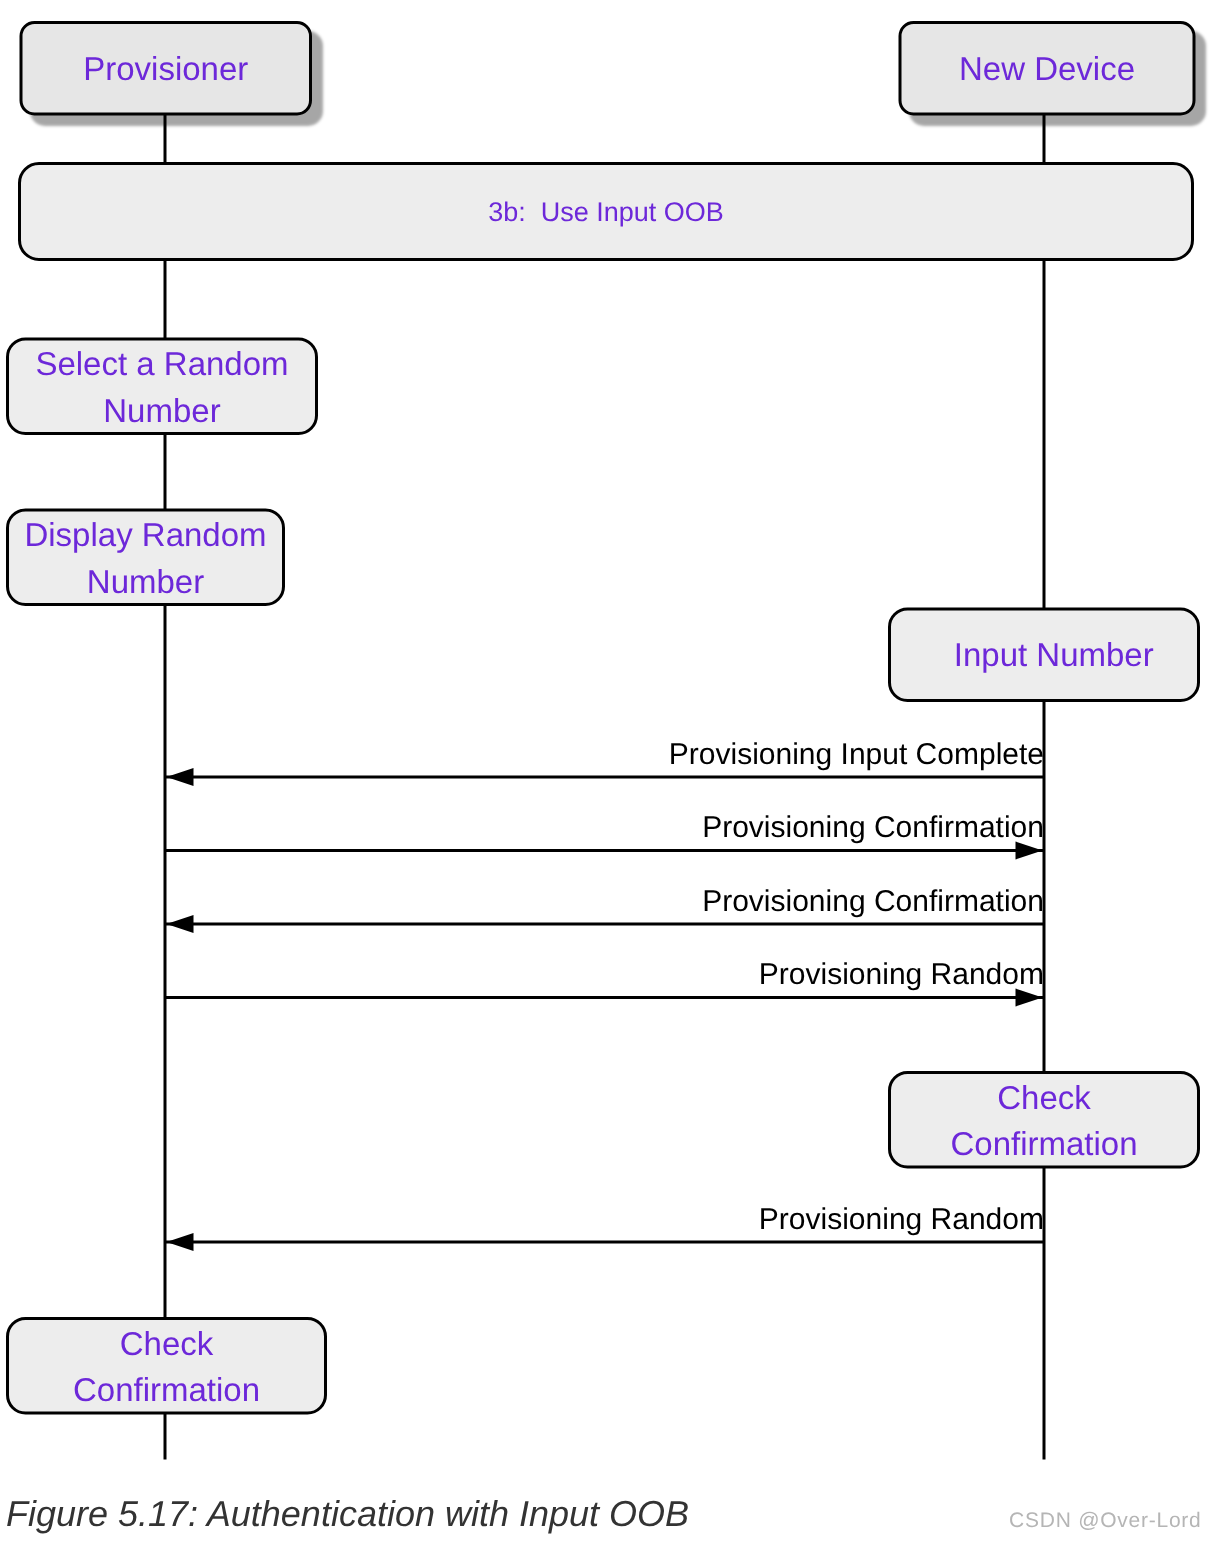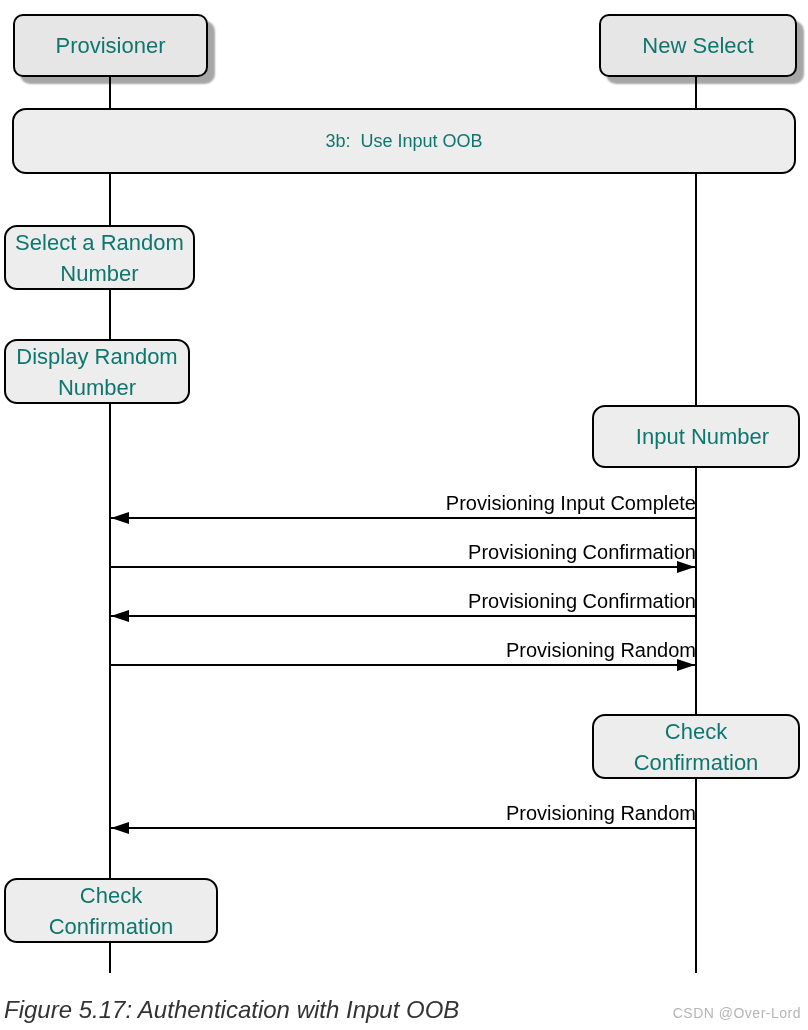--- a/index.html
+++ b/index.html
@@ -5,21 +5,21 @@
   html,body { margin:0; padding:0; background:#fff; }
   .canvas {
     position:relative; width:808px; height:1030px; background:#ffffff;
     font-family:"Liberation Sans", sans-serif; color:#000; overflow:hidden;
   }
   .lifeline { position:absolute; width:2px; background:#000; z-index:1; }
   .box {
     position:absolute; z-index:2; box-sizing:border-box;
     background:#ededed; border:2px solid #000;
     display:flex; align-items:center; justify-content:center;
-    text-align:center; color:#0f766e;
+    text-align:center; color:#6d28d9;
   }
   .actor {
     border-radius:10px; font-size:22px; background:#e6e6e6;
     box-shadow:7px 7px 2px rgba(0,0,0,0.35);
   }
   .banner { border-radius:14px; font-size:18px; }
   .banner span { white-space:pre; }
   .node  { border-radius:13px; font-size:22px; line-height:31px; white-space:pre-line; }
   .msg-label {
     position:absolute; left:110px; width:586px; z-index:1;
@@ -44,28 +44,28 @@
 
 <div class="canvas">
 
   <div class="lifeline" style="left:109px; top:76px; height:897px;"></div>
   <div class="lifeline" style="left:695px; top:76px; height:897px;"></div>
 
   <div class="box actor" style="left:13px; top:14px; width:195px; height:63px;">
     <span>Provisioner</span>
   </div>
   <div class="box actor" style="left:599px; top:14px; width:198px; height:63px;">
-    <span>New Select</span>
+    <span>New Device</span>
   </div>
 
   <div class="box banner" style="left:12px; top:108px; width:784px; height:66px;">
     <span>3b:  Use Input OOB</span>
   </div>
 
-  <div class="box node" style="left:4px; top:225px; width:191px; height:65px;">
+  <div class="box node" style="left:4px; top:225px; width:208px; height:65px;">
     <span>Select a Random
 Number</span>
   </div>
   <div class="box node" style="left:4px; top:339px; width:186px; height:65px;justify-content:center;">
     <span>Display Random
 Number</span>
   </div>
   <div class="box node" style="left:592px; top:405px; width:208px; height:63px;padding-left:13px;">
     <span>Input Number</span>
   </div>

